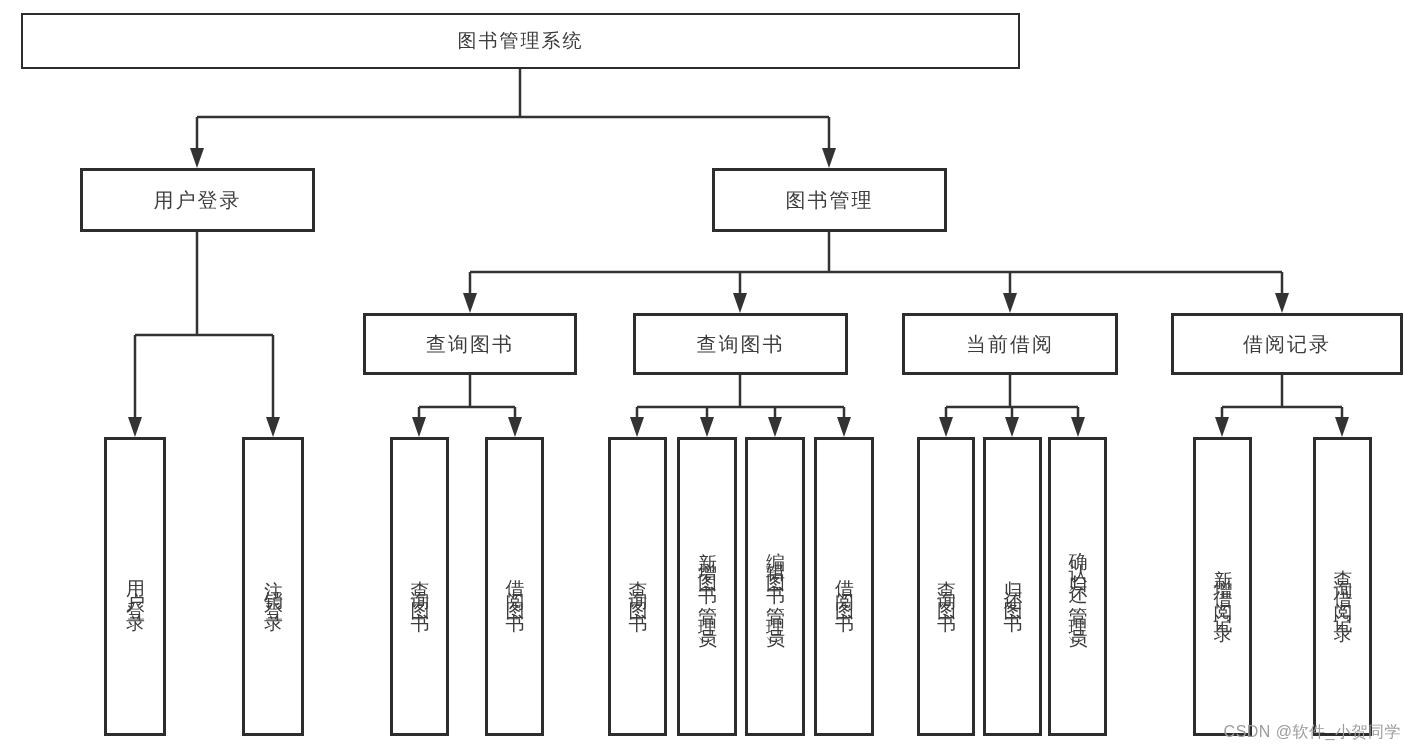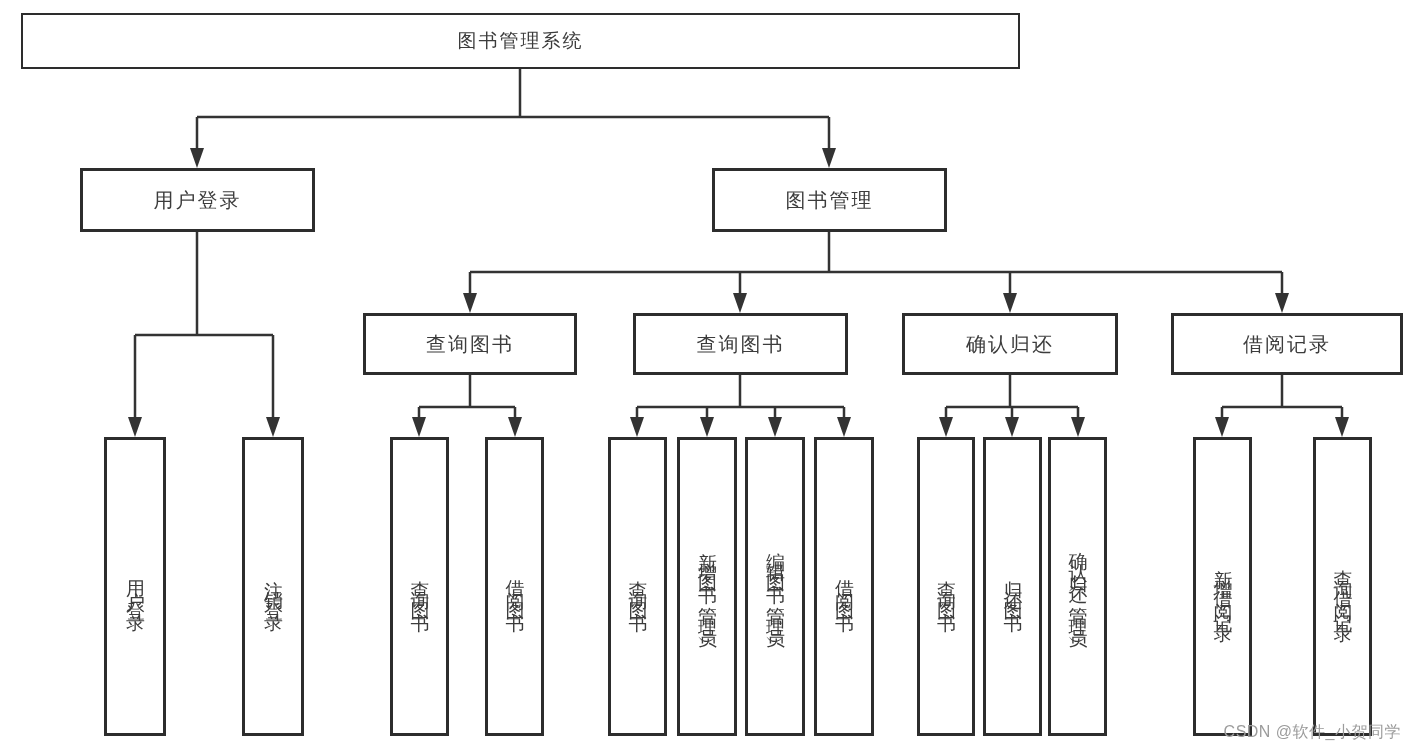--- a/index.html
+++ b/index.html
@@ -66,21 +66,21 @@
     </g>
   </svg>
 
   <div class="box hbox root-box" style="left:21px; top:13px; width:999px; height:56px;">图书管理系统</div>
 
   <div class="box hbox" style="left:80px; top:168px; width:235px; height:64px;">用户登录</div>
   <div class="box hbox" style="left:712px; top:168px; width:235px; height:64px;">图书管理</div>
 
   <div class="box hbox" style="left:363px; top:313px; width:214px; height:62px;">查询图书</div>
   <div class="box hbox" style="left:633px; top:313px; width:215px; height:62px;">查询图书</div>
-  <div class="box hbox" style="left:902px; top:313px; width:216px; height:62px;">确认归还</div>
+  <div class="box hbox" style="left:902px; top:313px; width:216px; height:62px;">当前借阅</div>
   <div class="box hbox" style="left:1171px; top:313px; width:232px; height:62px;">借阅记录</div>
 
   <div class="box vbox" style="left:104px; top:437px; width:62px; height:299px;">
     <span>用户登录</span>
     </div>
   <div class="box vbox" style="left:242px; top:437px; width:62px; height:299px;">
     <span>注销登录</span>
     </div>
 
   <div class="box vbox" style="left:390px; top:437px; width:59px; height:299px;">

